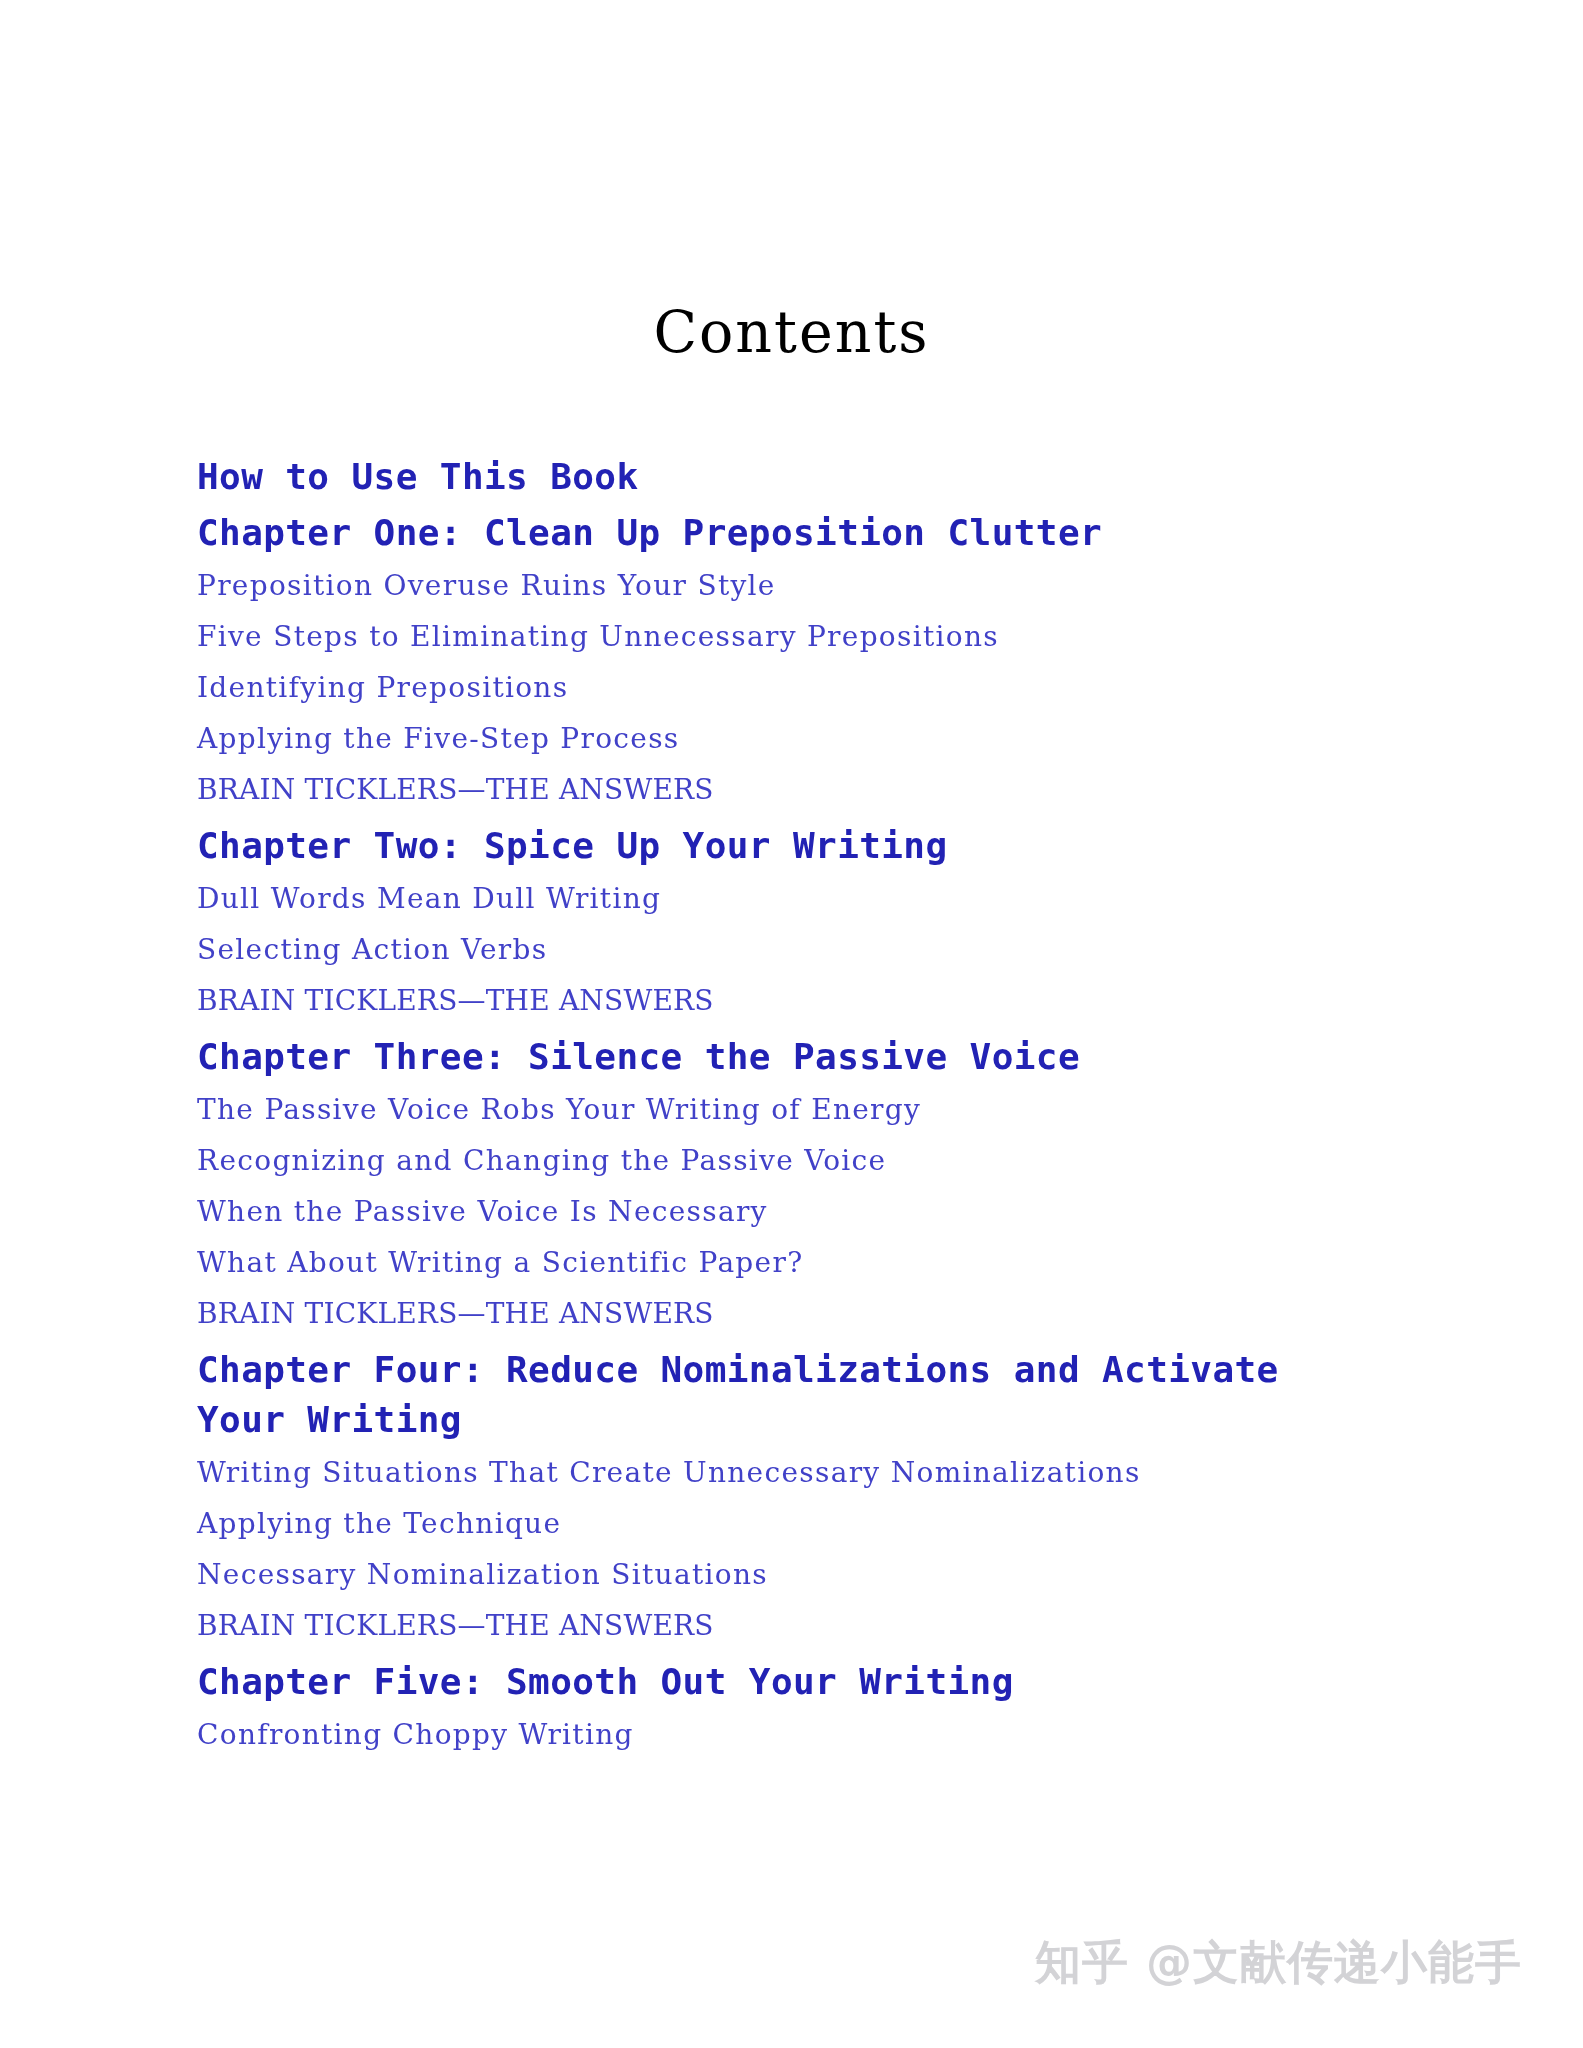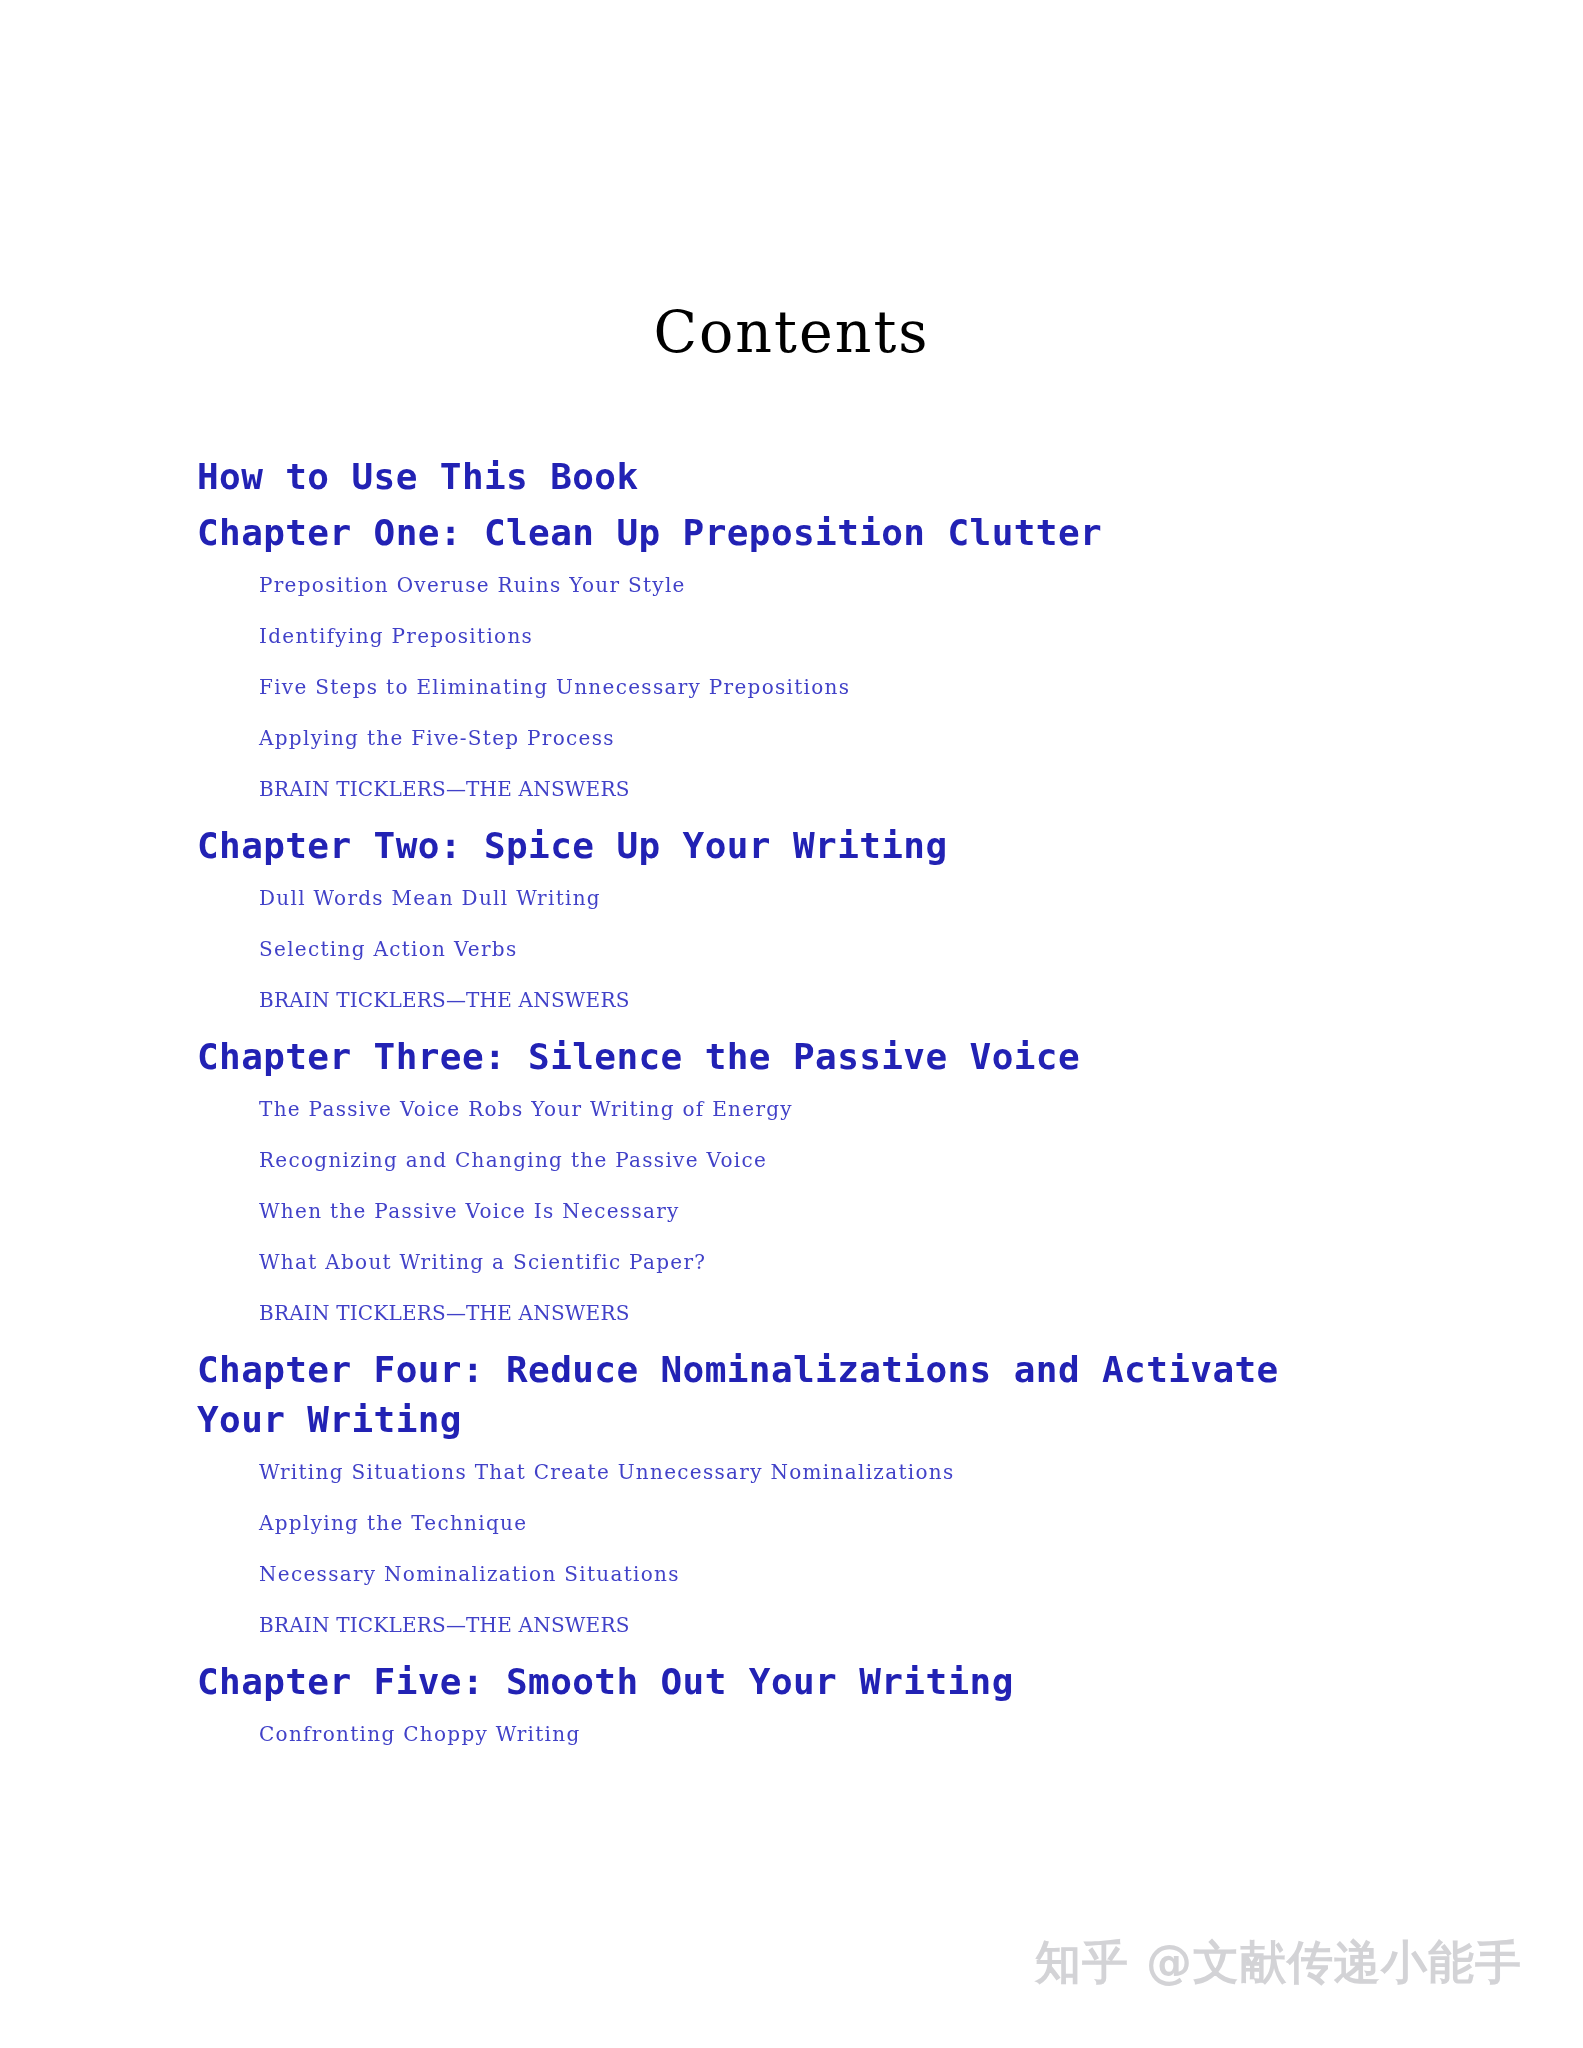--- a/index.html
+++ b/index.html
@@ -64,24 +64,23 @@
 
   .entry.level-0:first-child {
     margin-top: 0;
   }
 
   
   .entry.level-1 {
     color: #4141c8;
     font-family: "DejaVu Serif", "Liberation Serif", serif;
     font-weight: 400;
-    font-size: 20px;
+    font-size: 28px;
     line-height: 51px;
     letter-spacing: 1.3px;
-    margin-left: 62px;
     white-space: nowrap;
   }
 
   
   .entry.level-1.tickler {
     letter-spacing: 0.2px;
   }
 
   
   #watermark {
@@ -101,22 +100,22 @@
 <body>
 
 <div id="page">
 
   <div id="toc-title">Contents</div>
 
   <div id="toc-list">
       <div class="entry level-0">How to Use This Book</div>
       <div class="entry level-0">Chapter One: Clean Up Preposition Clutter</div>
       <div class="entry level-1">Preposition Overuse Ruins Your Style</div>
+      <div class="entry level-1">Five Steps to Eliminating Unnecessary Prepositions</div>
       <div class="entry level-1">Identifying Prepositions</div>
-      <div class="entry level-1">Five Steps to Eliminating Unnecessary Prepositions</div>
       <div class="entry level-1">Applying the Five-Step Process</div>
       <div class="entry level-1 tickler">BRAIN TICKLERS—THE ANSWERS</div>
       <div class="entry level-0">Chapter Two: Spice Up Your Writing</div>
       <div class="entry level-1">Dull Words Mean Dull Writing</div>
       <div class="entry level-1">Selecting Action Verbs</div>
       <div class="entry level-1 tickler">BRAIN TICKLERS—THE ANSWERS</div>
       <div class="entry level-0">Chapter Three: Silence the Passive Voice</div>
       <div class="entry level-1">The Passive Voice Robs Your Writing of Energy</div>
       <div class="entry level-1">Recognizing and Changing the Passive Voice</div>
       <div class="entry level-1">When the Passive Voice Is Necessary</div>

